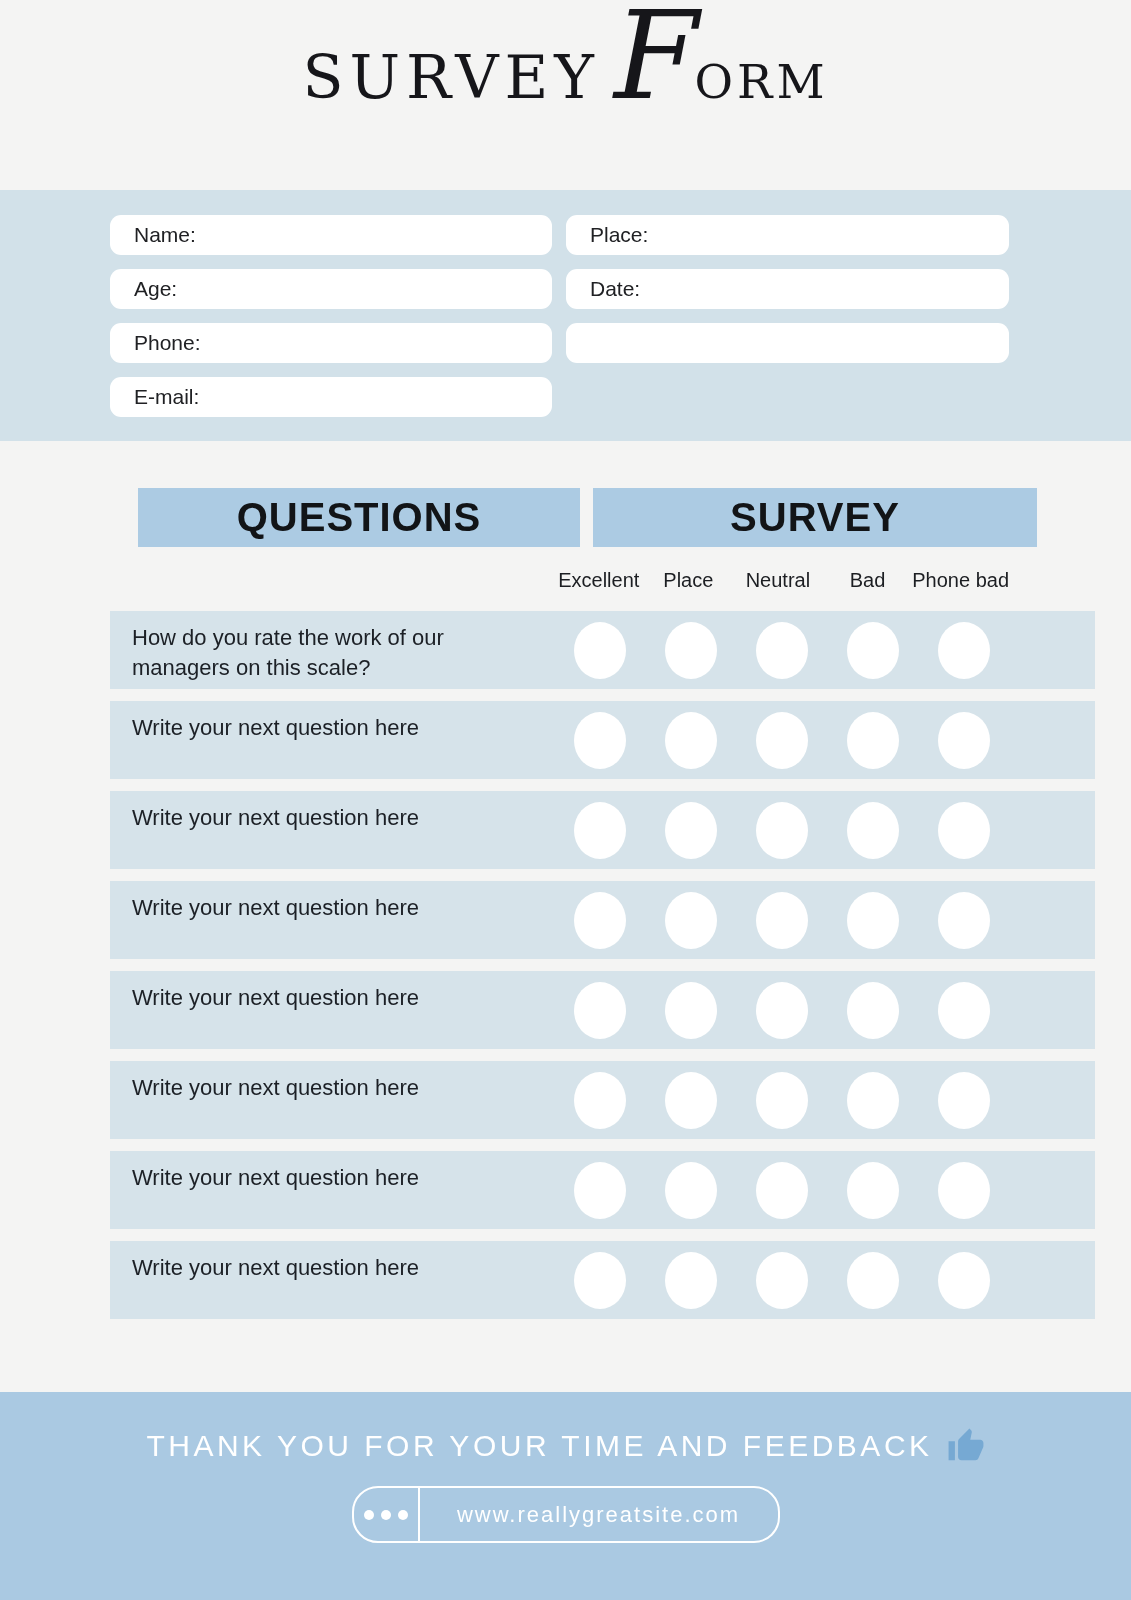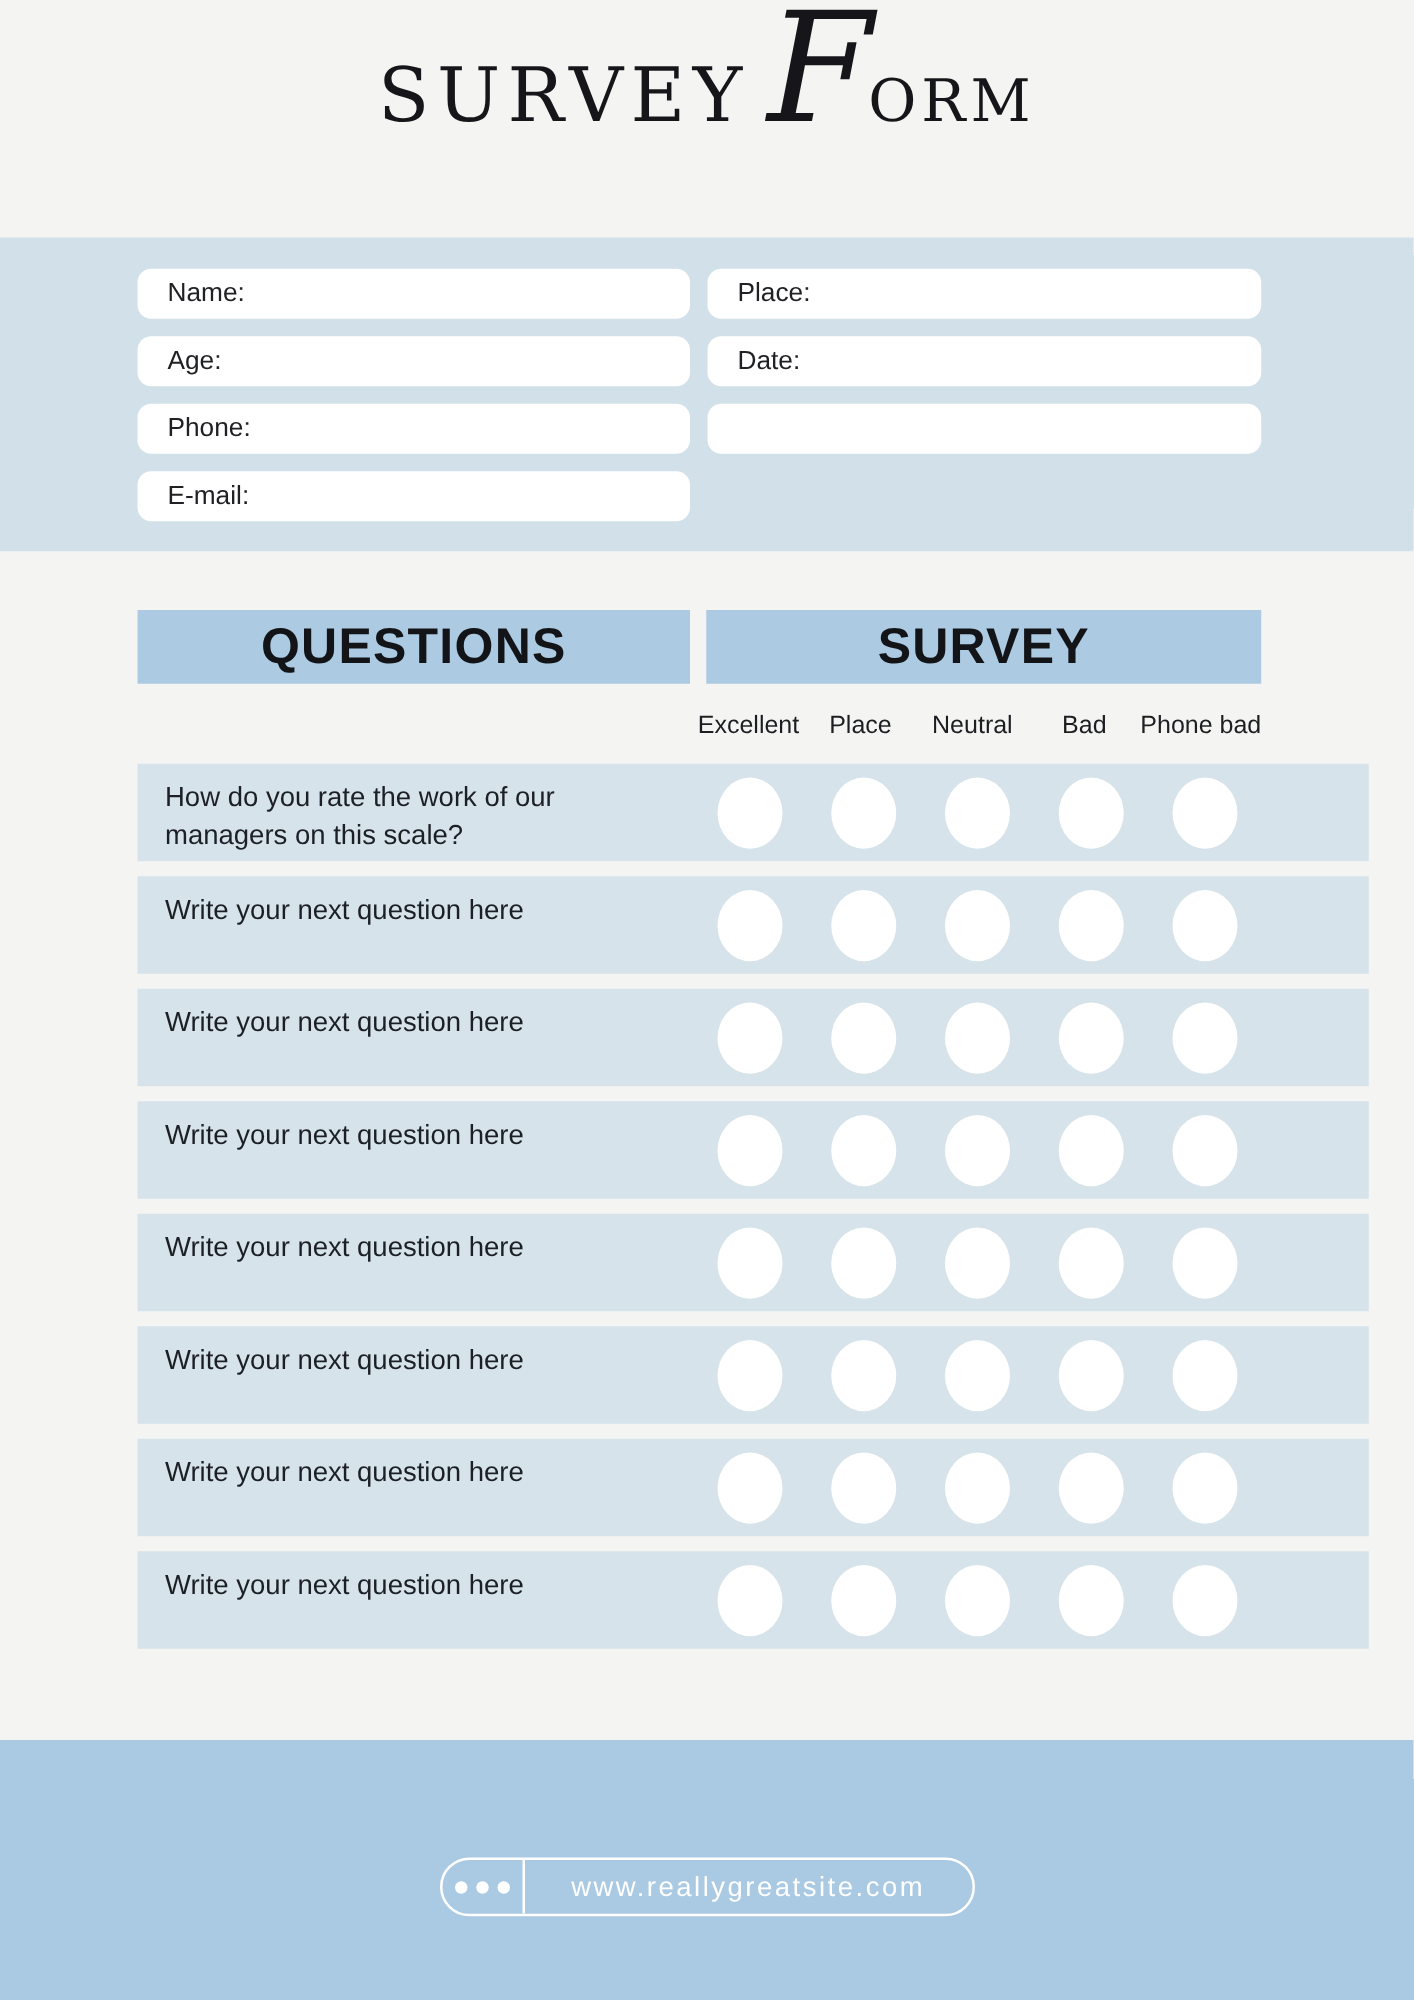--- a/index.html
+++ b/index.html
@@ -79,20 +79,21 @@
     top: 488px;
     height: 59px;
     background: #accbe3;
     display: flex;
     align-items: center;
     justify-content: center;
     font-size: 40px;
     font-weight: bold;
     letter-spacing: 1px;
     color: #121417;
+    margin-left: 28px;
   }
   .hdr.questions { left: 110px; width: 442px; }
   .hdr.rating    { left: 565px; width: 444px; }
 
   
   .scale-row {
     position: absolute;
     left: 554px; top: 566px;
     width: 455px; height: 28px;
     display: flex;
@@ -168,21 +169,21 @@
     font-size: 30px;
     letter-spacing: 3.5px;
     white-space: nowrap;
   }
   .thumb-icon { width: 38px; height: 38px; display: block; }
 
   .pill {
     position: absolute;
     left: 50%; top: 94px;
     transform: translateX(-50%);
-    width: 428px; height: 47px;
+    width: 428px; height: 57px;
     border: 2px solid #ffffff;
     border-radius: 26px;
     display: flex;
     overflow: hidden;
   }
   .pill .dots {
     width: 66px;
     border-right: 2px solid #ffffff;
     display: flex;
     align-items: center;
@@ -424,20 +425,26 @@
           </div>
         <div class="cell">
             <span class="circle"></span>
           </div>
       </div>
     </div>
 
   </div>
 
   <div class="footer">
+    <div class="thanks-line">
+      <span class="thanks-text">THANK YOU FOR YOUR TIME AND FEEDBACK</span>
+      <svg class="thumb-icon" viewBox="0 0 24 24">
+        <path fill="#76a9d3" d="M1 21h4V9H1v12zM23 10c0-1.1-.9-2-2-2h-6.31l.95-4.57.03-.32c0-.41-.17-.79-.44-1.06L14.17 1 7.59 7.59C7.22 7.95 7 8.45 7 9v10c0 1.1.9 2 2 2h9c.83 0 1.54-.5 1.84-1.22l3.02-7.05c.09-.23.14-.47.14-.73v-2z"></path>
+      </svg>
+    </div>
     <div class="pill">
       <div class="dots">
         <span class="dot"></span>
           <span class="dot"></span>
           <span class="dot"></span>
       </div>
       <div class="url">www.reallygreatsite.com</div>
     </div>
   </div>
 

